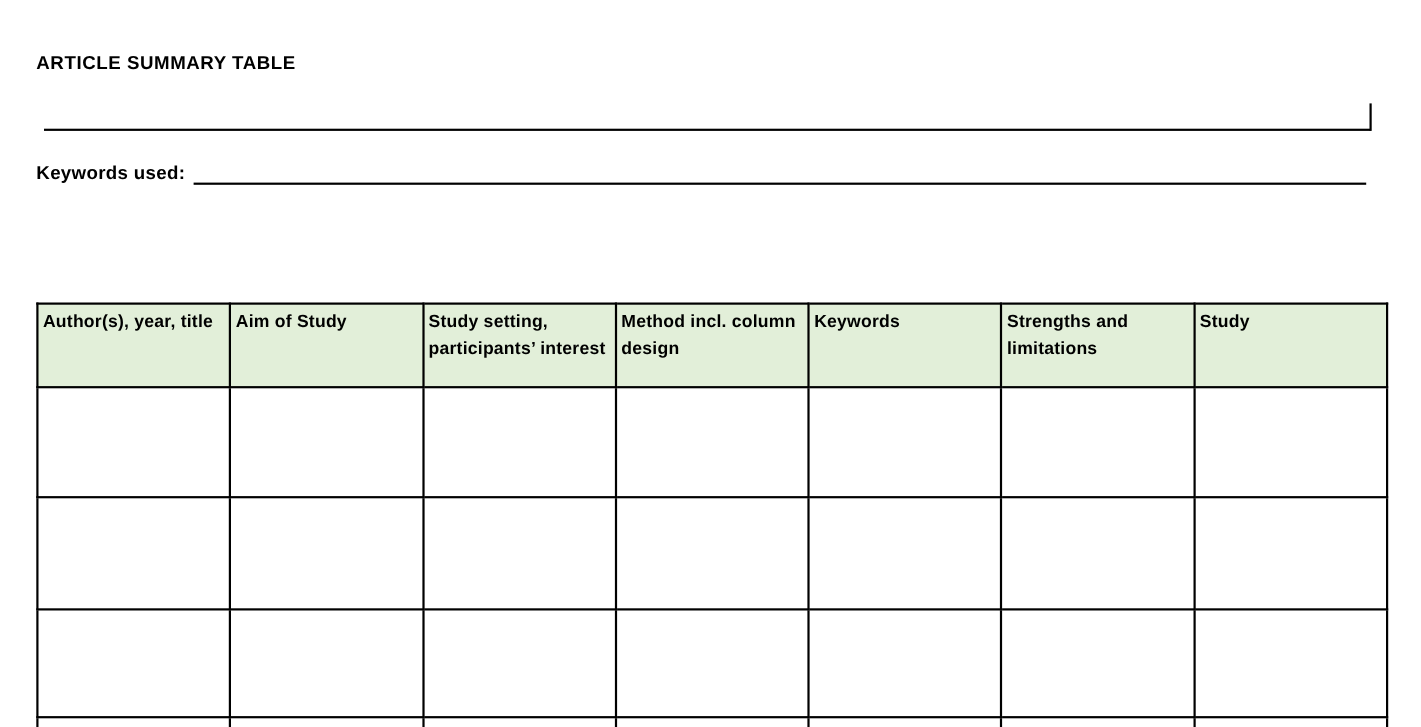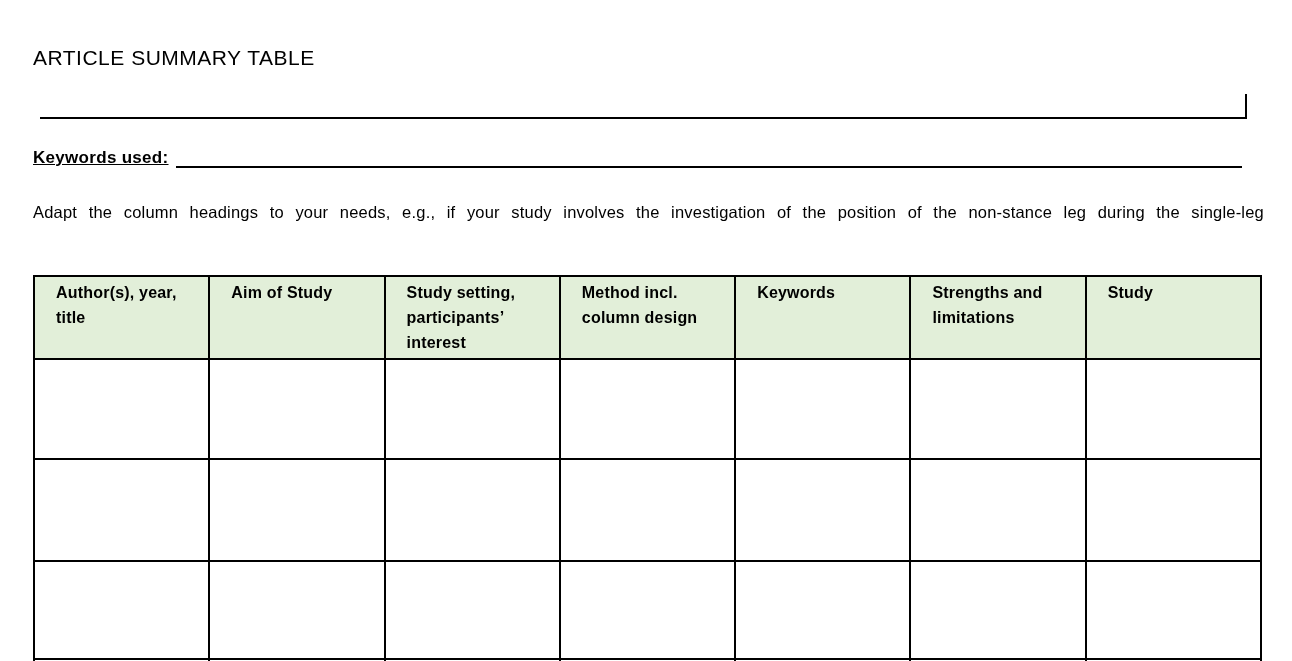--- a/index.html
+++ b/index.html
@@ -8,40 +8,40 @@
     width: 1292px; height: 661px;
     overflow: hidden;
     background: #ffffff;
     color: #000000;
     font-family: "Liberation Sans", "DejaVu Sans", sans-serif;
     position: relative;
   }
 
   .doc-title {
     position: absolute; left: 33px; top: 49px;
-    font-size: 21px; font-weight: normal; letter-spacing: 0.5px;
+    font-size: 17px; font-weight: bold; letter-spacing: 0.5px;
     line-height: 18px; white-space: nowrap;
   }
 
   .field-row {
     position: absolute; left: 33px;
     display: flex; align-items: flex-end;
   }
   .field-row .field-label {
     font-size: 17px; font-weight: bold; letter-spacing: 0.3px;
     line-height: 20px; white-space: nowrap;
   }
   .field-row .blank-line {
     flex: 1; height: 20px; margin-left: 7px;
     border-bottom: 2px solid #000;
     position: relative;
     font-size: 17px; line-height: 20px;
   }
   #field-title { top: 99px; width: 1213px; }
-  #field-keywords { top: 148px; width: 1209px; text-decoration: underline; }
+  #field-keywords { top: 148px; width: 1209px; }
   .text-caret {
     position: absolute; right: -1px; bottom: -2px;
     width: 2px; height: 25px; background: #000;
   }
 
   .instructions {
     position: absolute; left: 33px; top: 200px; width: 1231px;
     font-size: 16.5px; letter-spacing: 0.2px; line-height: 25px;
   }
   .instructions .line-justified {
@@ -51,21 +51,21 @@
   .instructions .line-normal { text-align: left; }
 
   table.summary-table {
     position: absolute; left: 33px; top: 275px;
     width: 1229px;
     border-collapse: collapse;
     table-layout: fixed;
   }
   .summary-table th, .summary-table td {
     border: 2px solid var(--border-color, #000);
-    padding: 3px 8px 3px 21px;
+    padding: 3px 8px 3px 4px;
     vertical-align: top;
   }
   .summary-table th {
     background: var(--header-bg, #e2efd9);
     font-size: 16px; font-weight: bold; letter-spacing: 0.2px;
     line-height: 25px; text-align: left;
     height: 76px;
   }
   .summary-table td {
     font-size: 16px; line-height: 25px;
@@ -86,21 +86,20 @@
       <span class="text-caret"></span>
     </span>
 </div>
 
 <div class="field-row" id="field-keywords">
   <span class="field-label">Keywords used:</span>
   <span class="blank-line"></span>
 </div>
 
 <div class="instructions">
-  <div class="line-justified">Adapt the column headings to your needs, e.g., if your study involves the investigation of the position of the non-stance leg during the single-leg</div>
 </div>
 
 <table class="summary-table">
   <thead>
     <tr>
       <th>Author(s), year, title</th>
       <th>Aim of Study</th>
       <th>Study setting, participants’ interest</th>
       <th>Method incl. column design</th>
       <th>Keywords</th>

